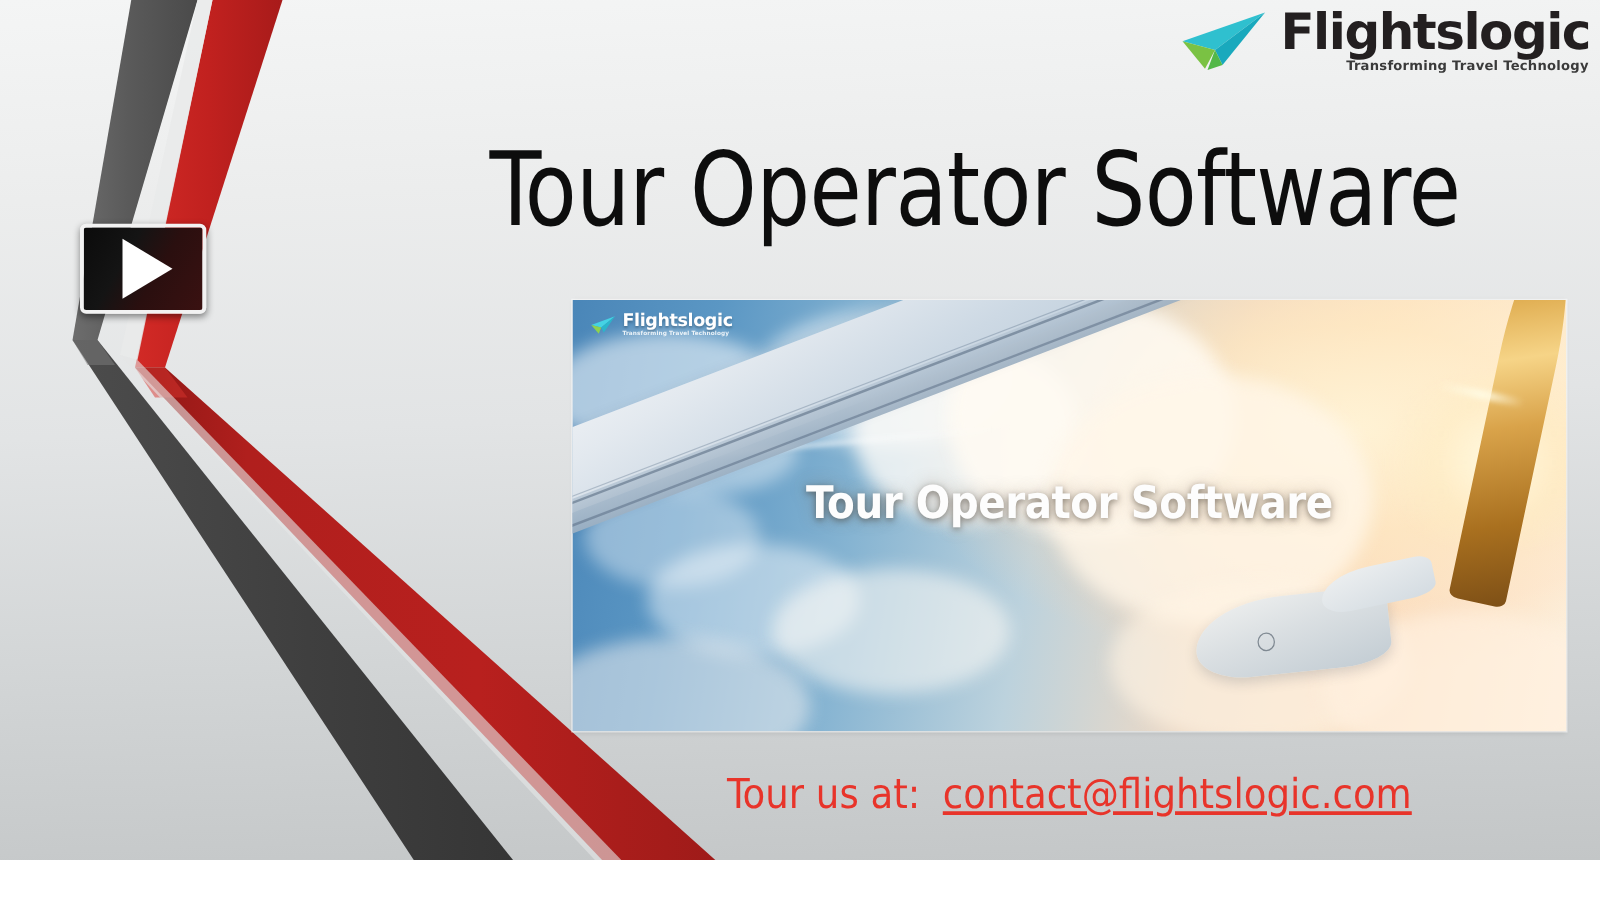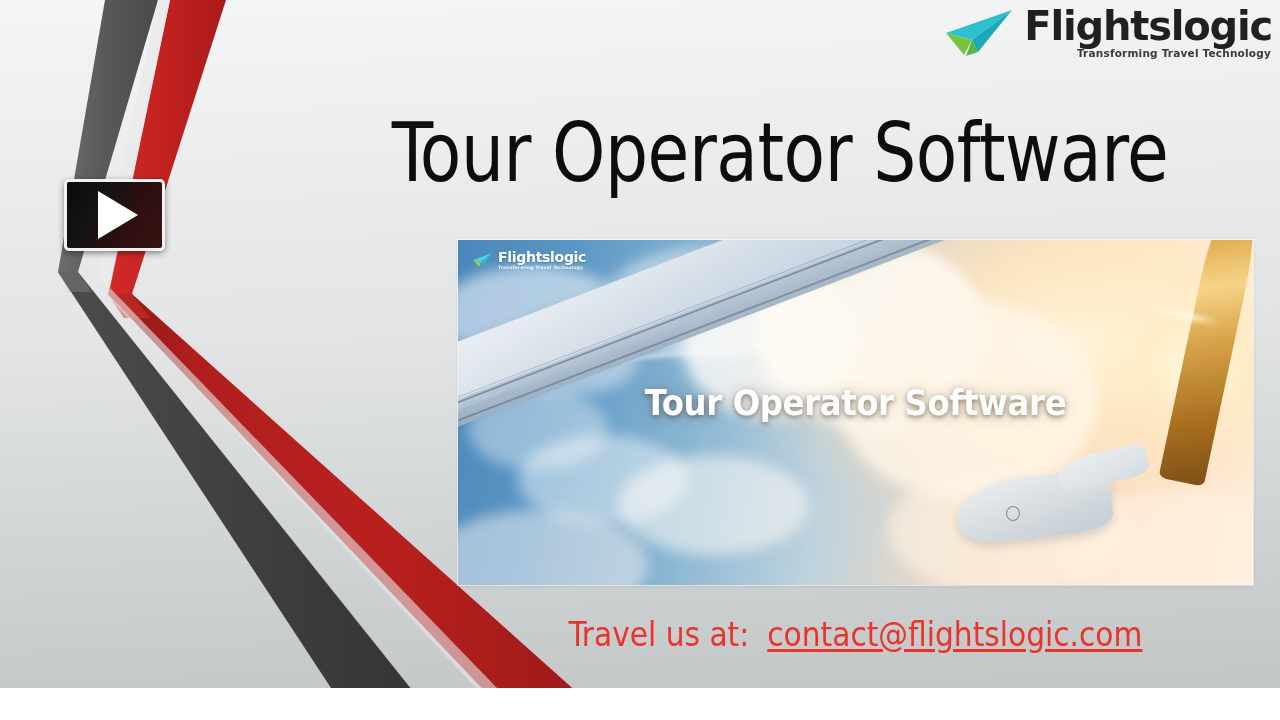--- a/index.html
+++ b/index.html
@@ -321,16 +321,16 @@
       <div class="pic-logo-text">
         <div class="pic-logo-name">Flightslogic</div>
         <div class="pic-logo-tag">Transforming Travel Technology</div>
       </div>
     </div>
 
     <div class="pic-caption">Tour Operator Software</div>
   </div>
 
   <div class="email-line">
-    <span class="email-label">Travel us at:</span><span class="email-link">contact@flightslogic.com</span>
+    <span class="email-label">Tour us at:</span><span class="email-link">contact@flightslogic.com</span>
   </div>
 
 </div>
 
 </body></html>

